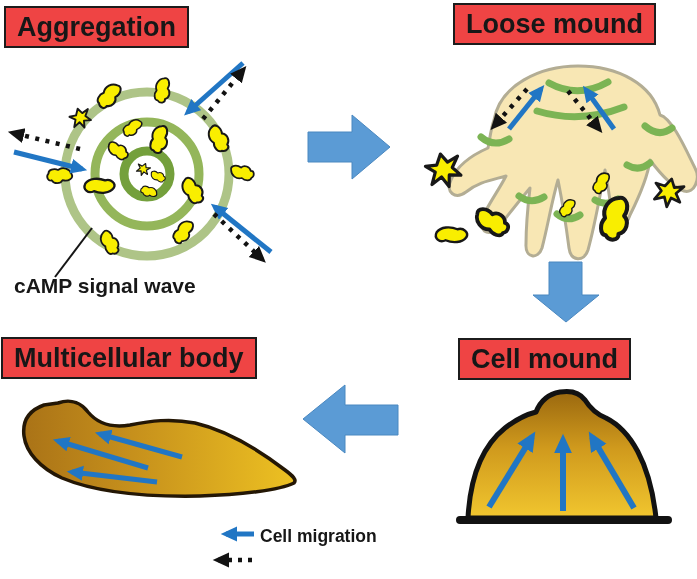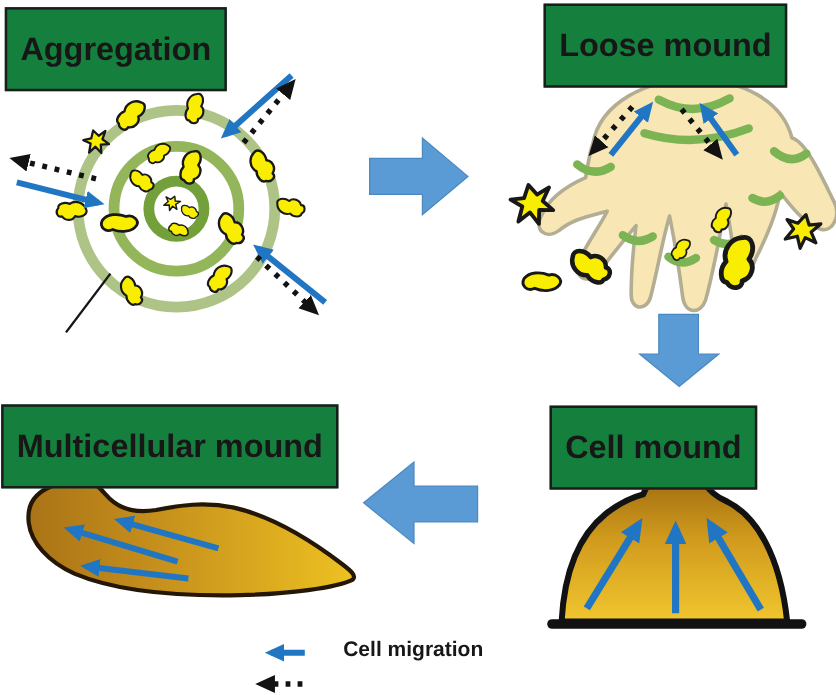--- a/index.html
+++ b/index.html
@@ -2,29 +2,29 @@
 <html><head>
 <meta charset="utf-8">
 <style>
   html,body{margin:0;padding:0;background:#ffffff;}
   .canvas{
     position:relative;width:697px;height:579px;background:#ffffff;
     font-family:"Liberation Sans",sans-serif;overflow:hidden;
   }
   .art{position:absolute;left:0;top:0;}
   .stage-label{
-    position:absolute;border:2px solid #1c1c1c;background:#15803d;
-    font-weight:bold;font-size:27px;color:#171717;padding:17px 11px;
+    position:absolute;border:2px solid #1c1c1c;background:#ef4444;
+    font-weight:bold;font-size:27px;color:#171717;padding:3px 11px;
     white-space:nowrap;line-height:1.2;box-sizing:border-box;
   }
   .caption{
     position:absolute;font-weight:bold;font-size:21px;color:#171717;white-space:nowrap;
   }
   .legend{position:absolute;left:200px;top:526px;}
-  .legend-row{display:flex;align-items:flex-end;height:26px;gap:26px;}
+  .legend-row{display:flex;align-items:flex-start;height:26px;}
   .legend-label{font-weight:bold;font-size:17.5px;color:#171717;white-space:nowrap;}
 </style>
 </head>
 <body>
 
 <div class="canvas">
 
   <svg class="art" width="697" height="579" viewBox="0 0 697 579">
     <defs>
       <marker id="mB" viewBox="0 0 10 10" refX="6.5" refY="5" markerWidth="3.4" markerHeight="3.4" orient="auto">
@@ -174,22 +174,23 @@
         <line x1="182" y1="457" x2="100" y2="434" marker-end="url(#mB)"></line>
         <line x1="148" y1="468" x2="58" y2="441" marker-end="url(#mB)"></line>
         <line x1="157" y1="482" x2="72" y2="472" marker-end="url(#mB)"></line>
       </g>
     </g>
   </svg>
 
   <div class="stage-label" style="left:4px;top:6px;">Aggregation</div>
   <div class="stage-label" style="left:453px;top:3px;text-align:right;">Loose mound</div>
   <div class="stage-label" style="left:458px;top:338px;">Cell mound</div>
-  <div class="stage-label" style="left:1px;top:337px;">Multicellular mound</div>
-
+  <div class="stage-label" style="left:1px;top:337px;">Multicellular body</div>
+
+  <div class="caption" style="left:14px;top:274px;">cAMP signal wave</div>
 
   <div class="legend">
     <div class="legend-row">
       <svg width="60" height="16">
         <line x1="54" y1="8" x2="26" y2="8" stroke="#2176c4" stroke-width="5" marker-end="url(#mB)"></line>
       </svg>
       <span class="legend-label">Cell migration</span>
     </div>
     <div class="legend-row">
       <svg width="60" height="16">

